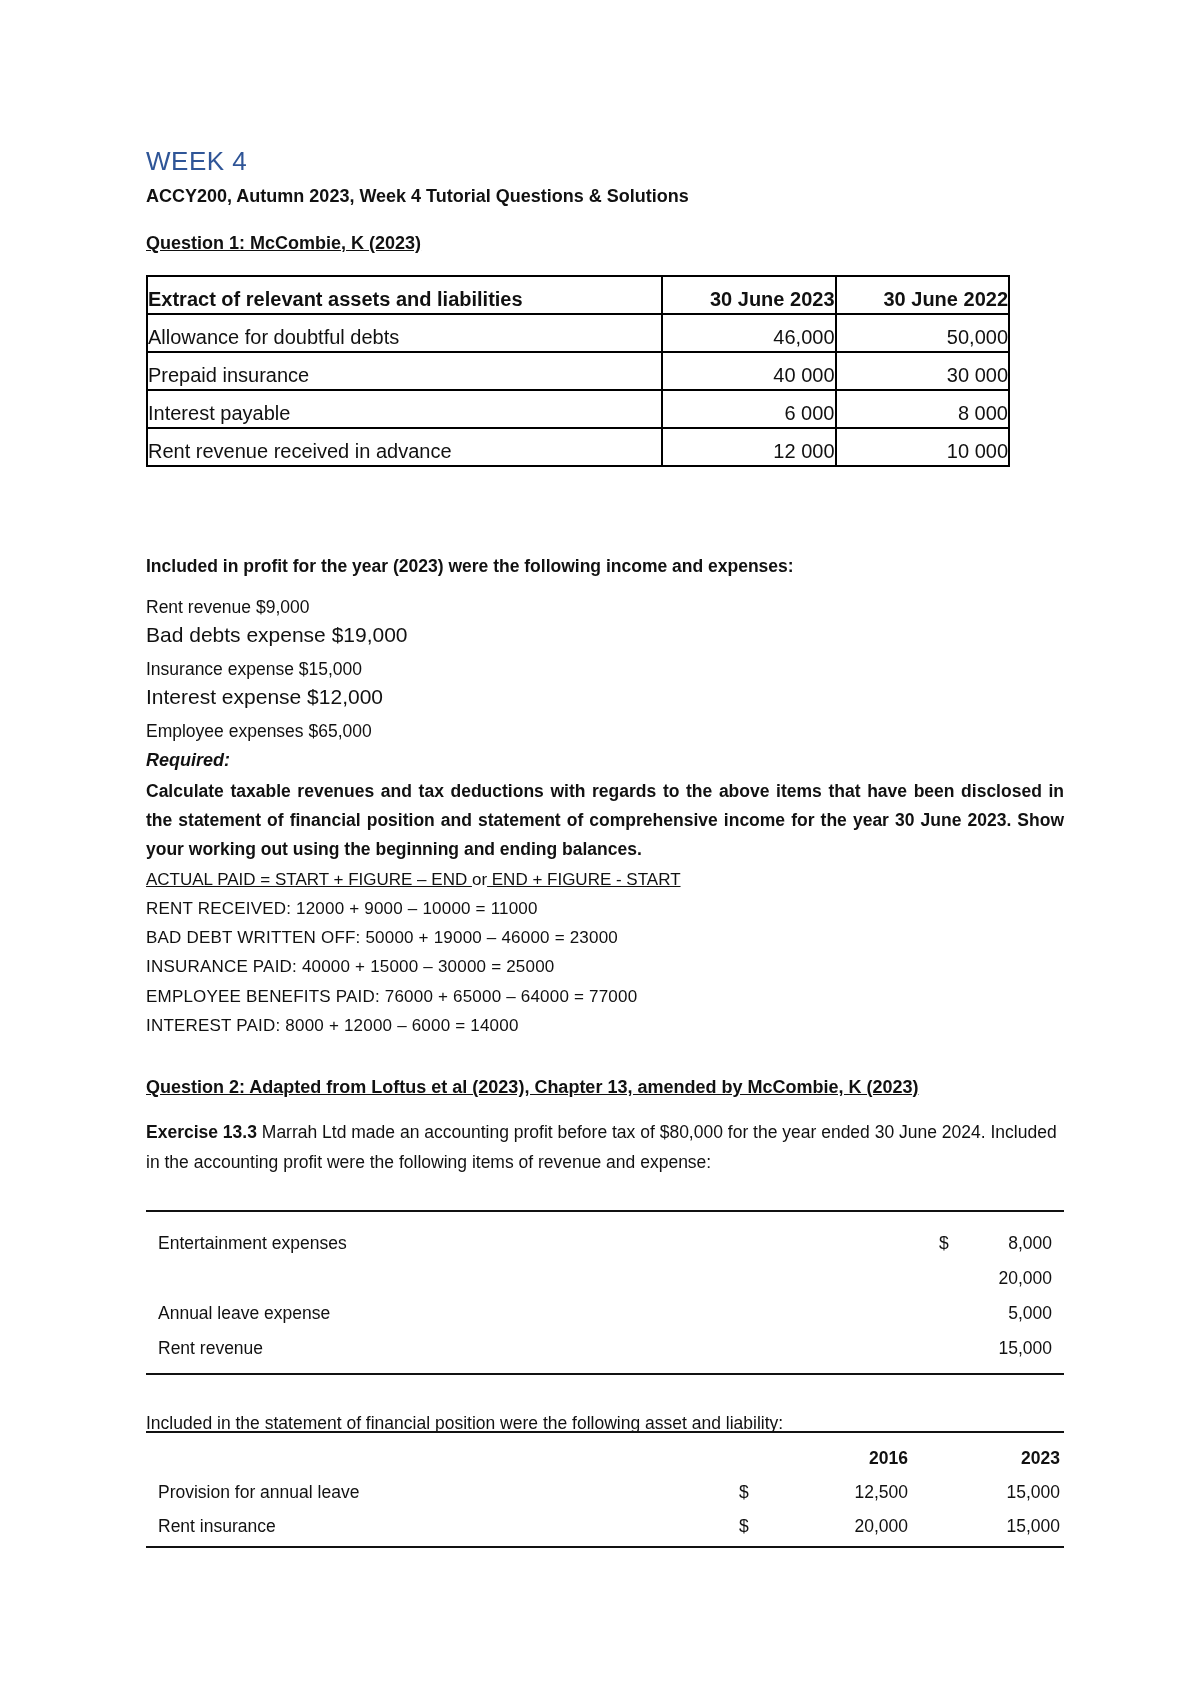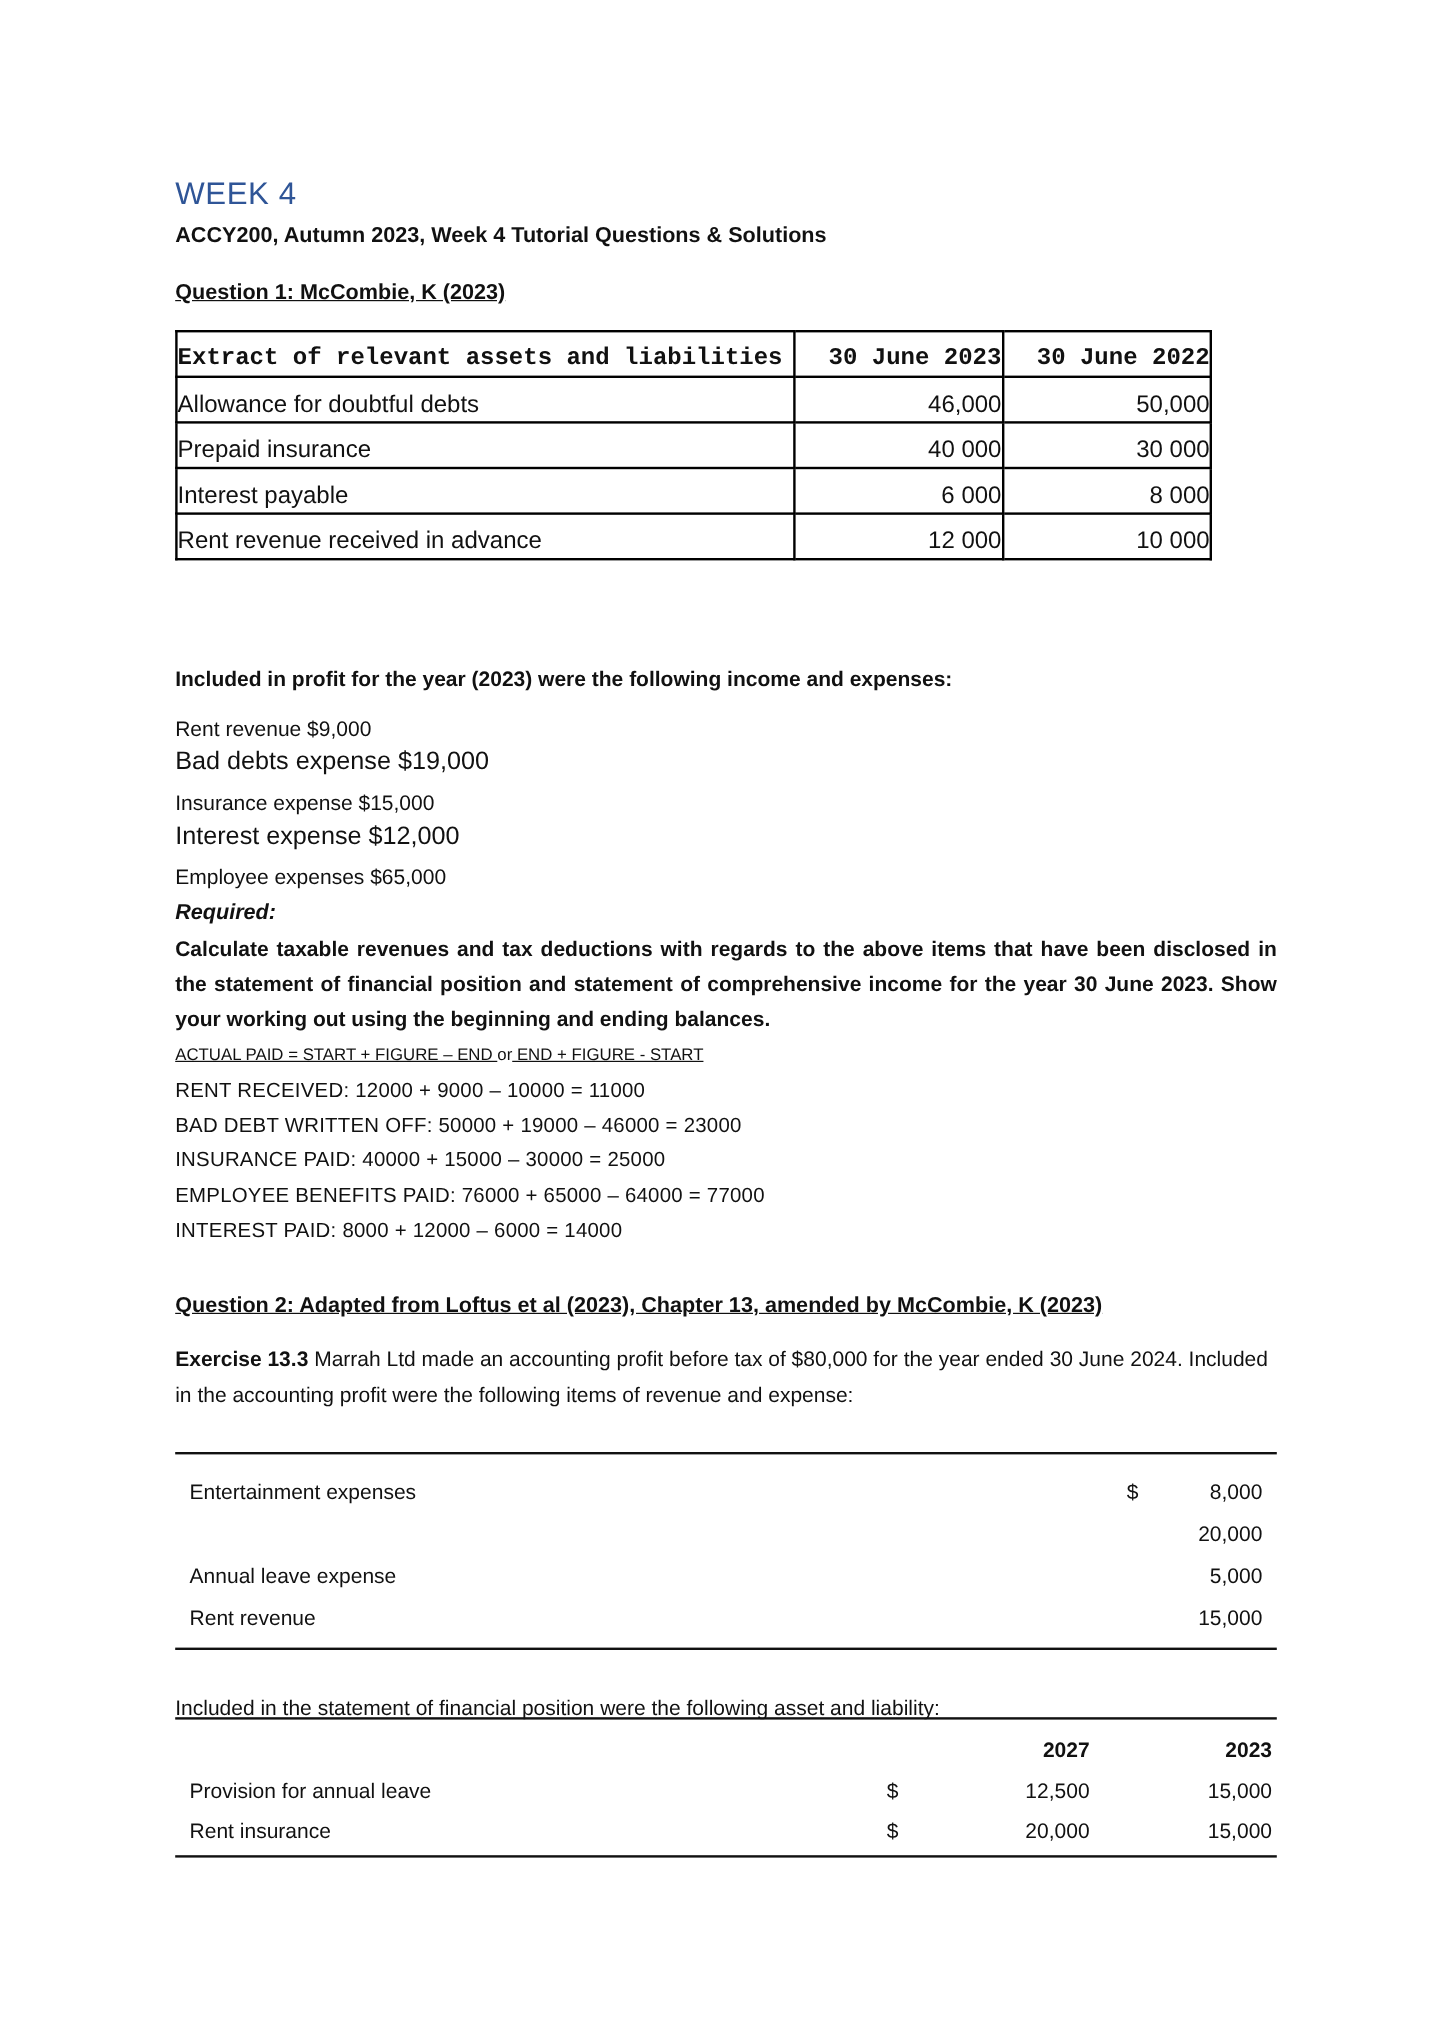--- a/index.html
+++ b/index.html
@@ -8,28 +8,28 @@
   .abs { position: absolute; white-space: nowrap; }
   .week { left: 146px; top: 146px; font-size: 26px; color: #2f5597; letter-spacing: 0.5px; }
   .subtitle { left: 146px; top: 186px; font-size: 18px; font-weight: bold; }
   .q1 { left: 146px; top: 233px; font-size: 18px; font-weight: bold; text-decoration: underline; }
 
   table.t1 { position: absolute; left: 146px; top: 275px; width: 864px; border-collapse: collapse; font-size: 20px; }
   table.t1 td { border: 2px solid #000; height: 34px; padding: 0; vertical-align: bottom; line-height: 24px; padding-bottom: 2px; }
   table.t1 td.c0 { width: 515px; text-align: left; }
   table.t1 td.c1 { width: 172px; text-align: right; }
   table.t1 td.c2 { width: 172px; text-align: right; }
-  table.t1 tr.head td { font-weight: bold; font-family: Liberation Mono, monospace; }
+  table.t1 tr.head td { font-weight: bold; }
 
   .included { left: 146px; top: 556px; font-size: 17.5px; font-weight: bold; }
   .item { left: 146px; font-size: 17.5px; }
   .item.big { font-size: 21px; }
   .required { left: 146px; top: 750px; font-size: 18px; font-weight: bold; font-style: italic; }
   .para { position: absolute; left: 146px; top: 777px; width: 918px; font-size: 17.5px; font-weight: bold; line-height: 29px; text-align: justify; text-align-last: left; }
-  .formula { left: 146px; top: 870px; font-size: 14px; }
+  .formula { left: 146px; top: 870px; font-size: 17px; }
   .formula .u { text-decoration: underline; }
   .calc { left: 146px; font-size: 17px; letter-spacing: 0.2px; }
   .q2 { left: 146px; top: 1077px; font-size: 18px; font-weight: bold; text-decoration: underline; }
   .ex { position: absolute; left: 146px; top: 1117px; width: 918px; font-size: 17.5px; line-height: 30px; }
   .ex b { font-weight: bold; }
 
   .rule { position: absolute; left: 146px; width: 918px; border-top: 2.5px solid #111; height: 0; }
   .t2row { position: absolute; left: 158px; width: 894px; font-size: 17.5px; height: 24px; }
   .t2row .lab { position: absolute; left: 0; top: 0; }
   .t2row .cur { position: absolute; left: 781px; top: 0; }
@@ -123,21 +123,21 @@
   <div class="t2row" style="top:1338px">
     <span class="lab">Rent revenue</span>
     <span class="cur"></span>
     <span class="val">15,000</span>
   </div>
   <div class="rule" style="top:1373px"></div>
 
   <div class="abs fp-intro">Included in the statement of financial position were the following asset and liability:</div>
   <div class="rule" style="top:1431px"></div>
   <div class="t3row head" style="top:1448px">
-    <span class="v1">2027</span>
+    <span class="v1">2016</span>
     <span class="v2">2023</span>
   </div>
   <div class="t3row" style="top:1482px">
     <span class="lab">Provision for annual leave</span>
     <span class="cur">$</span>
     <span class="v1">12,500</span>
     <span class="v2">15,000</span>
   </div>
   <div class="t3row" style="top:1516px">
     <span class="lab">Rent insurance</span>

